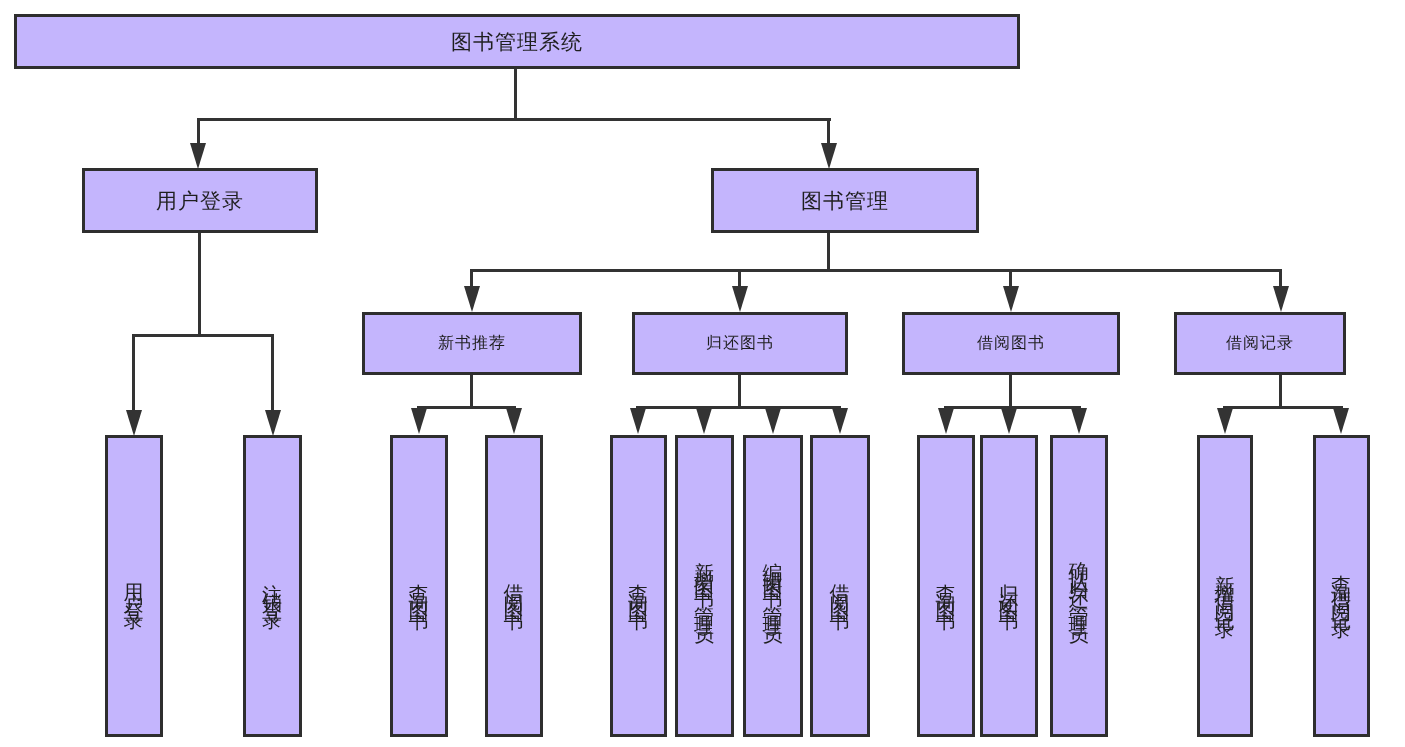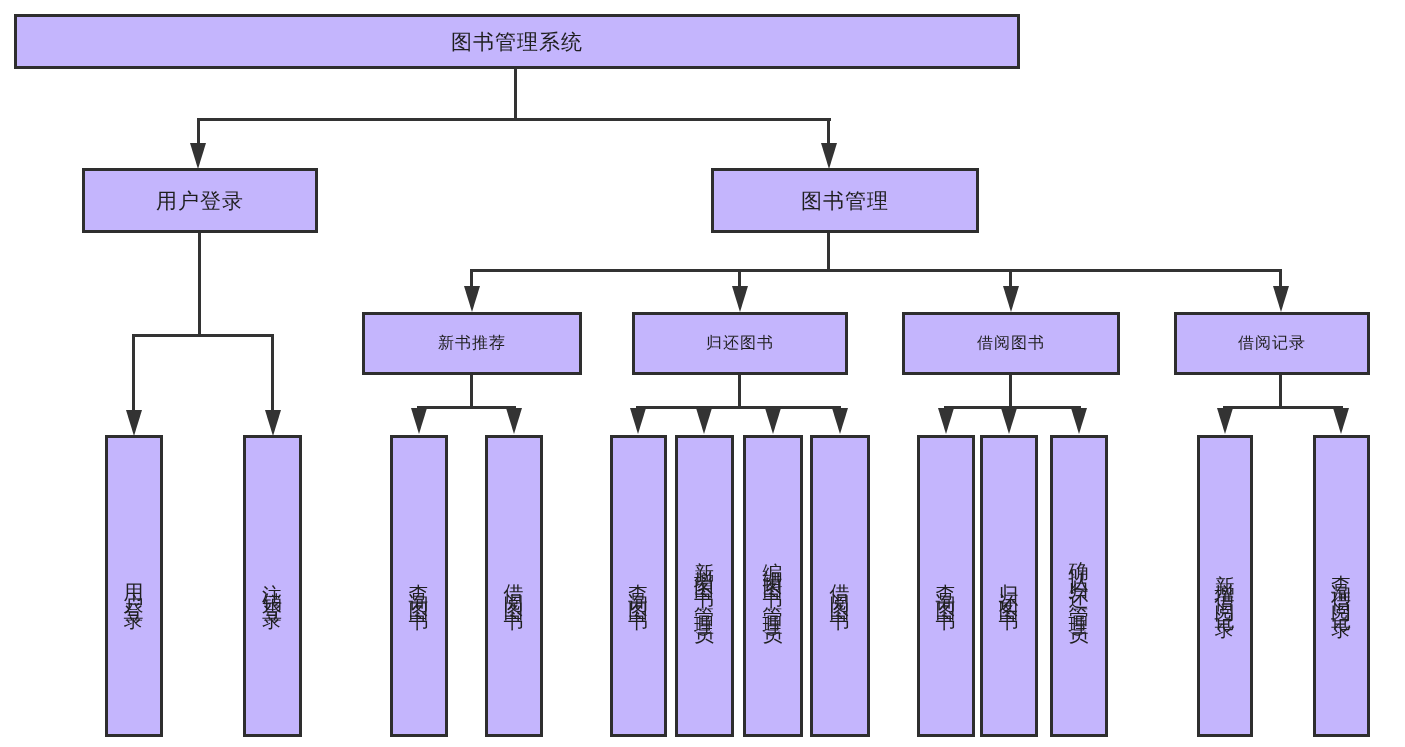--- a/index.html
+++ b/index.html
@@ -104,21 +104,21 @@
 
   <div class="box lv3" style="left:362px;width:220px;">
     <span class="hlabel">新书推荐</span>
   </div>
   <div class="box lv3" style="left:632px;width:216px;">
     <span class="hlabel">归还图书</span>
   </div>
   <div class="box lv3" style="left:902px;width:218px;">
     <span class="hlabel">借阅图书</span>
   </div>
-  <div class="box lv3" style="left:1174px;width:196px;">
+  <div class="box lv3" style="left:1174px;width:172px;">
     <span class="hlabel">借阅记录</span>
   </div>
 
   <div class="vline" style="left:470px;top:375px;height:33px;"></div>
   <div class="hline" style="left:417px;top:406px;width:99px;"></div>
   <div class="arrow" style="left:411px;top:408px;"></div>
   <div class="arrow" style="left:506px;top:408px;"></div>
 
   <div class="vline" style="left:738px;top:375px;height:33px;"></div>
   <div class="hline" style="left:636px;top:406px;width:205px;"></div>

